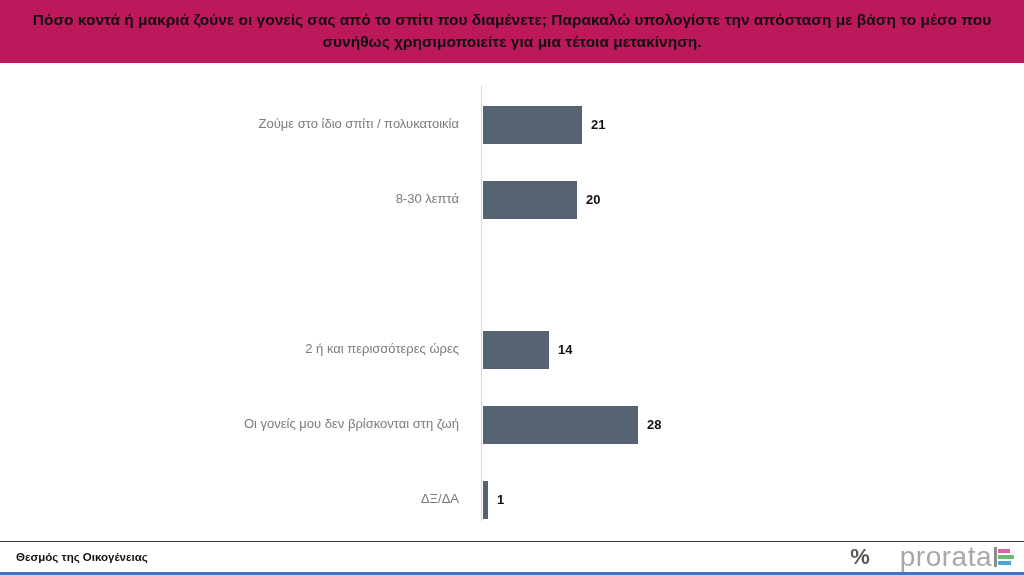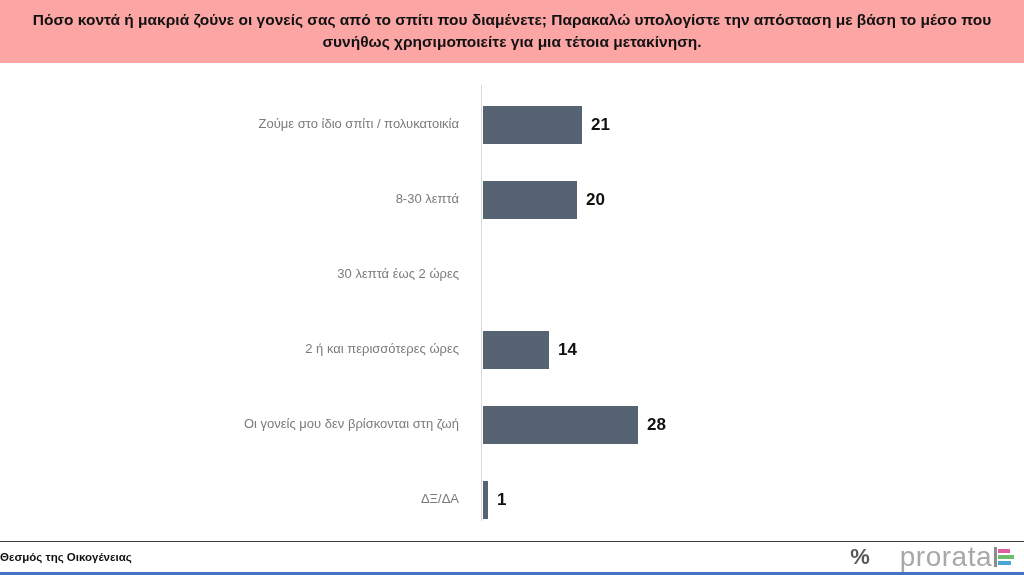--- a/index.html
+++ b/index.html
@@ -60,33 +60,33 @@
     display: flex;
     align-items: center;
     margin-left: 13px;
   }
   .bar {
     height: 38px;
     background: #566373;
   }
   .val-label {
     margin-left: 9px;
-    font-size: 17px;
+    font-size: 13px;
     font-weight: 700;
     color: #111111;
   }
 
   
   .footer {
     border-top: 1px solid #3f3f3f;
     height: 31px;
     display: flex;
     align-items: center;
     justify-content: space-between;
-    padding: 0 10px 0 0;
+    padding: 0 10px 0 16px;
   }
   .source-label {
     font-size: 11.5px;
     font-weight: 700;
     color: #111111;
   }
   .brand { display: flex; align-items: center; }
   .percent-glyph {
     font-size: 22px;
     font-weight: 700;
@@ -106,21 +106,21 @@
   .logo-bar.green { width: 16px; }
   .logo-bar.blue  { width: 13px; }
 
   .bottom-line { height: 3px; background: #4472c4; }
 </style>
 </head>
 <body>
 
 <div class="slide">
 
-  <div class="header" style="background: #fca5a5;">
+  <div class="header" style="background: #be185d;">
     <div class="title">Πόσο κοντά ή μακριά ζούνε οι γονείς σας από το σπίτι που διαμένετε; Παρακαλώ υπολογίστε την απόσταση με βάση το μέσο που συνήθως χρησιμοποιείτε για μια τέτοια μετακίνηση.</div>
   </div>
 
   <div class="chart-area">
     <div class="axis-line" style="background: rgb(217, 217, 217);"></div>
     <div class="rows">
         <div class="row">
           <div class="cat-label">Ζούμε στο ίδιο σπίτι / πολυκατοικία</div>
           <div class="bar-wrap">
             <div class="bar" style="width: 99px; background: rgb(86, 99, 115);"></div>
@@ -128,21 +128,20 @@
           </div>
         </div>
         <div class="row">
           <div class="cat-label">8-30 λεπτά</div>
           <div class="bar-wrap">
             <div class="bar" style="width: 94px; background: rgb(86, 99, 115);"></div>
             <span class="val-label">20</span>
           </div>
         </div>
         <div class="row">
-          <div class="cat-label">30 λεπτά έως 2 ώρες</div>
         </div>
         <div class="row">
           <div class="cat-label">2 ή και περισσότερες ώρες</div>
           <div class="bar-wrap">
             <div class="bar" style="width: 66px; background: rgb(86, 99, 115);"></div>
             <span class="val-label">14</span>
           </div>
         </div>
         <div class="row">
           <div class="cat-label">Οι γονείς μου δεν βρίσκονται στη ζωή</div>

